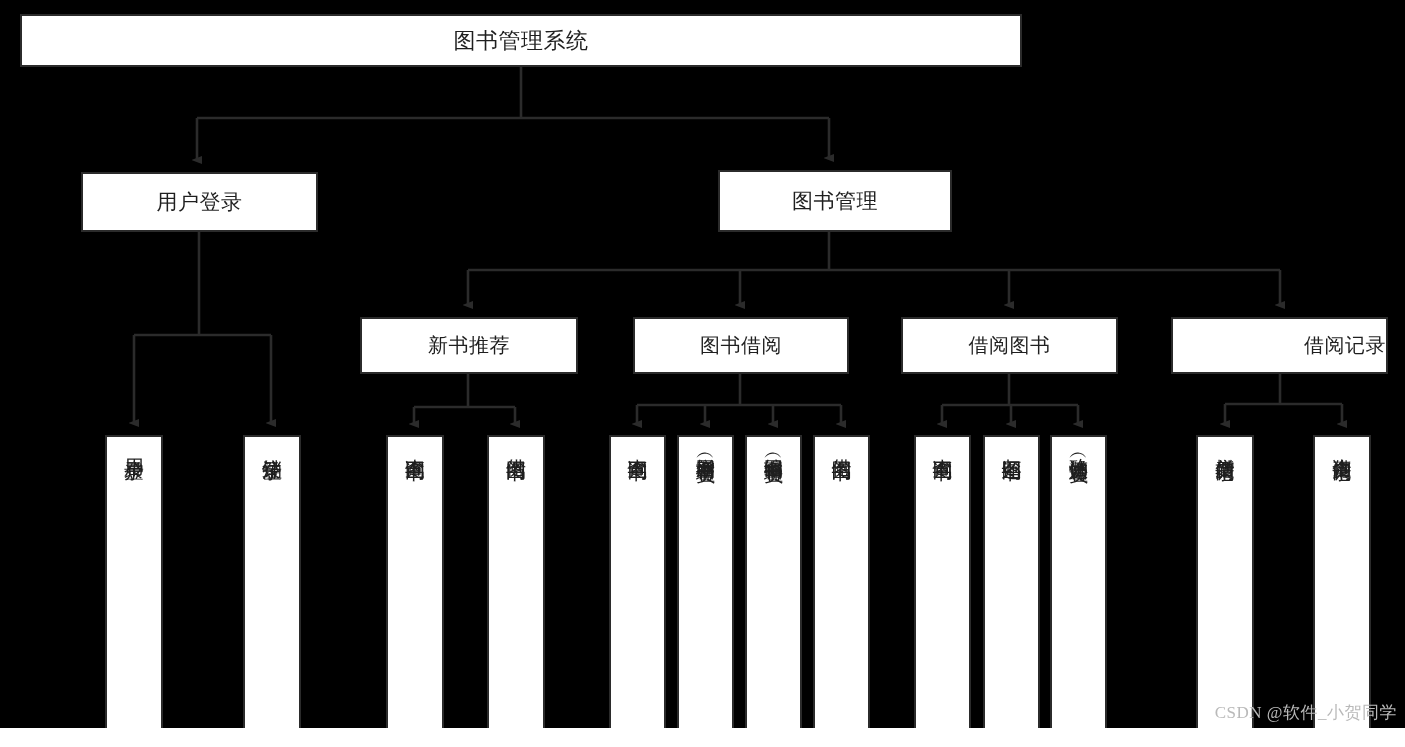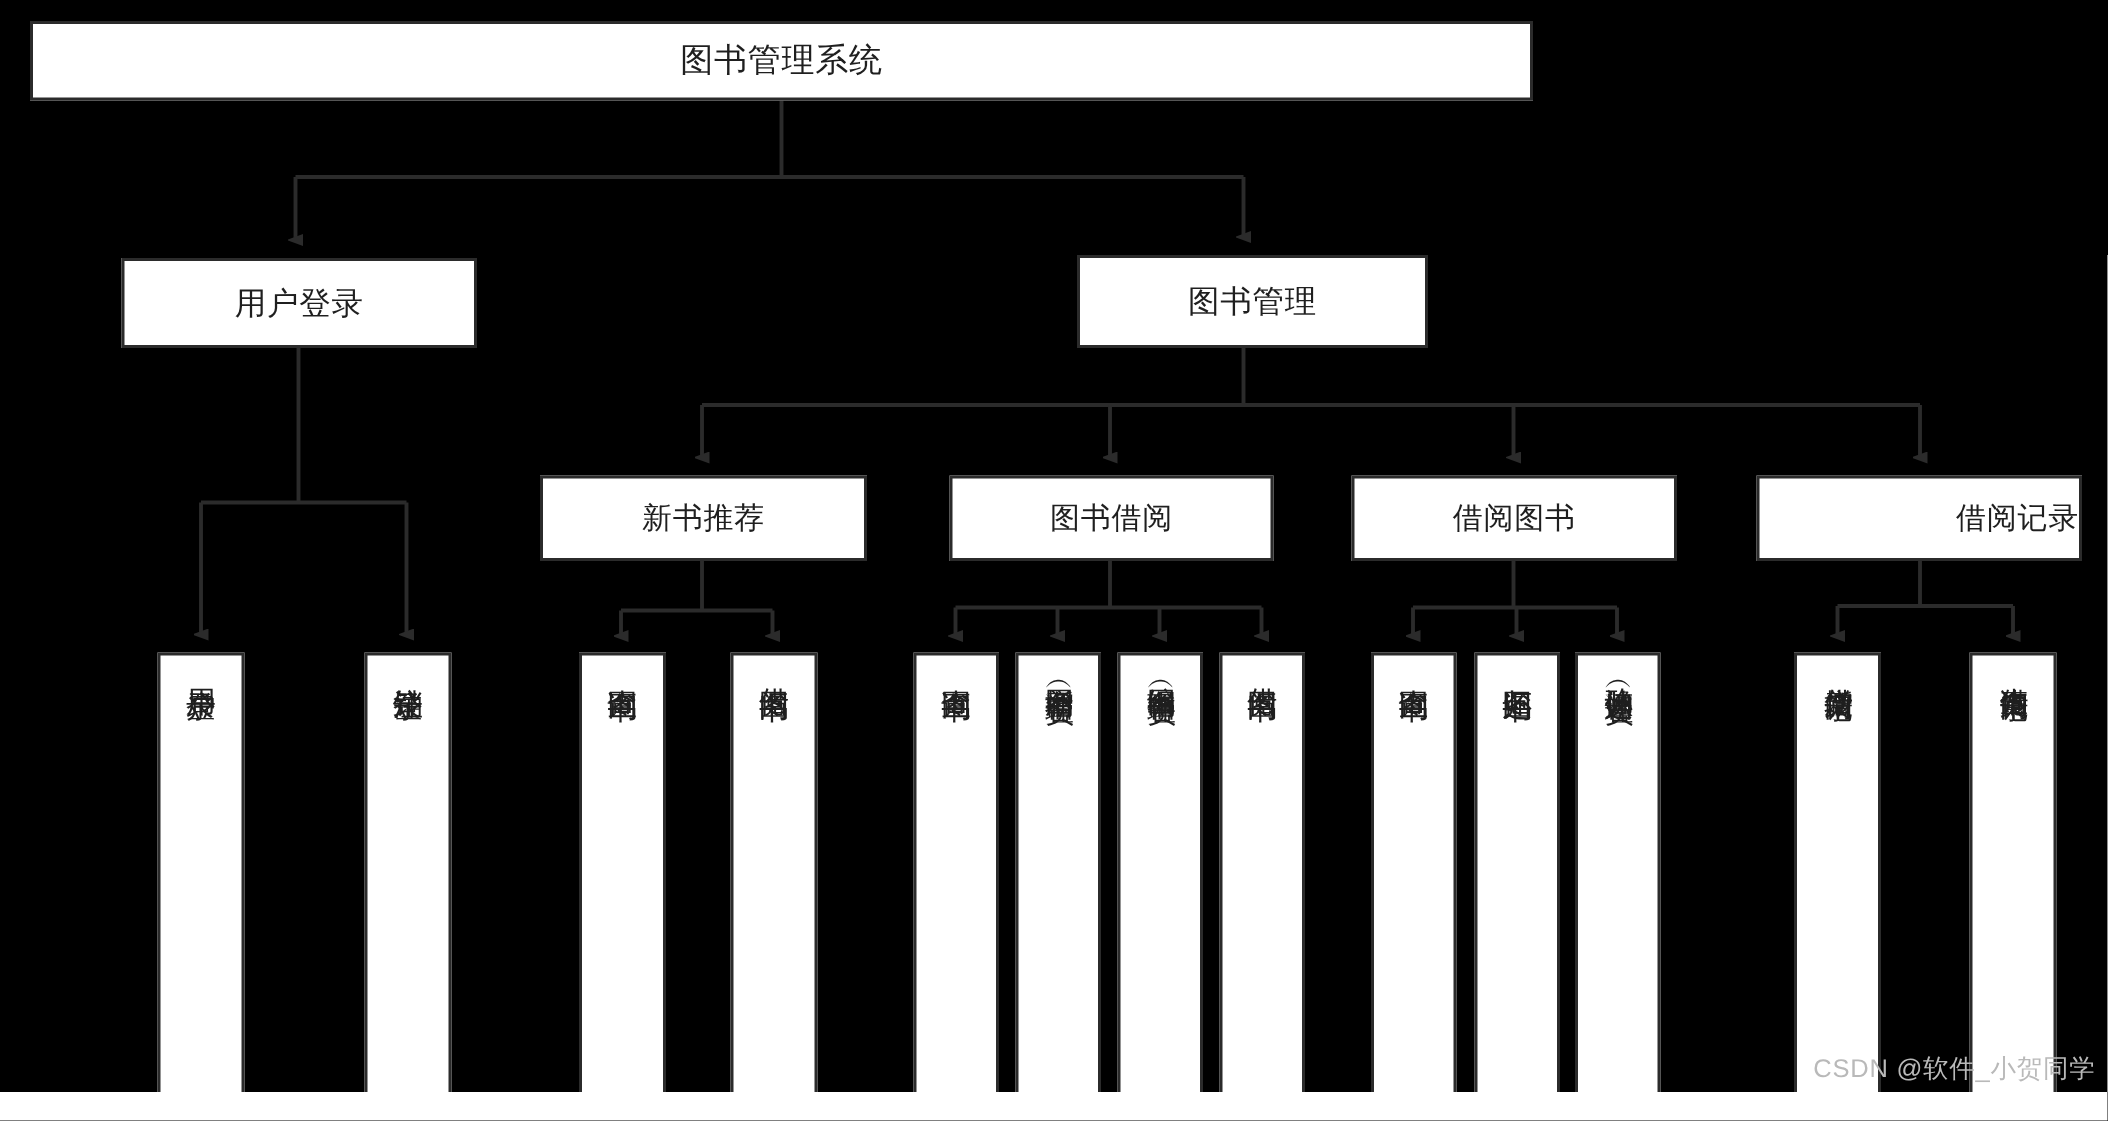--- a/index.html
+++ b/index.html
@@ -67,21 +67,21 @@
     line-height: 1.25;
   }
   #watermark {
     position: absolute;
     right: 8px;
     bottom: 4px;
     font-size: 17px;
     color: #b9b9b9;
     letter-spacing: 0.5px;
     white-space: nowrap;
-    font-family: Liberation Sans, sans-serif;
+    font-family: Liberation Serif, serif;
   }
 </style>
 </head>
 <body>
 
 <div id="diagram-canvas">
 
   <svg id="connector-layer" viewBox="0 0 1405 747" width="1405" height="747">
     <defs>
       <marker id="arrow" markerWidth="10" markerHeight="10" refX="4" refY="5" orient="auto" markerUnits="userSpaceOnUse">

